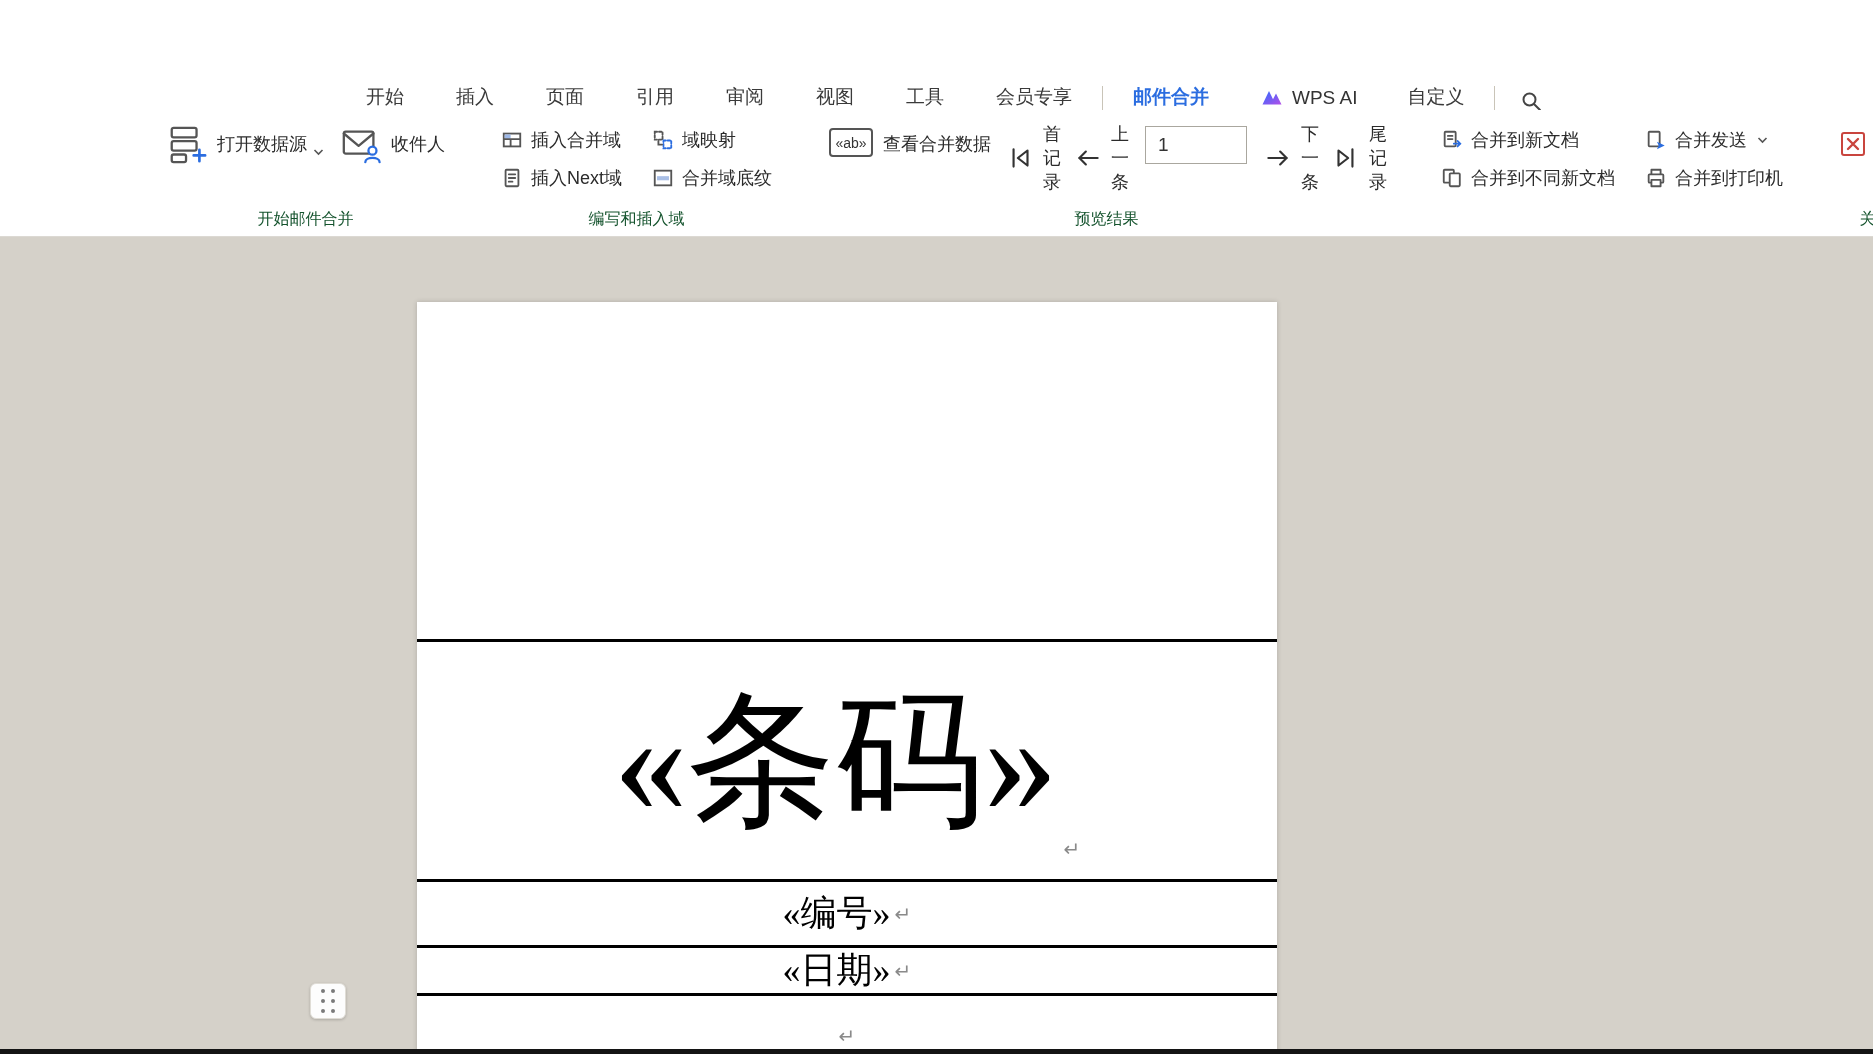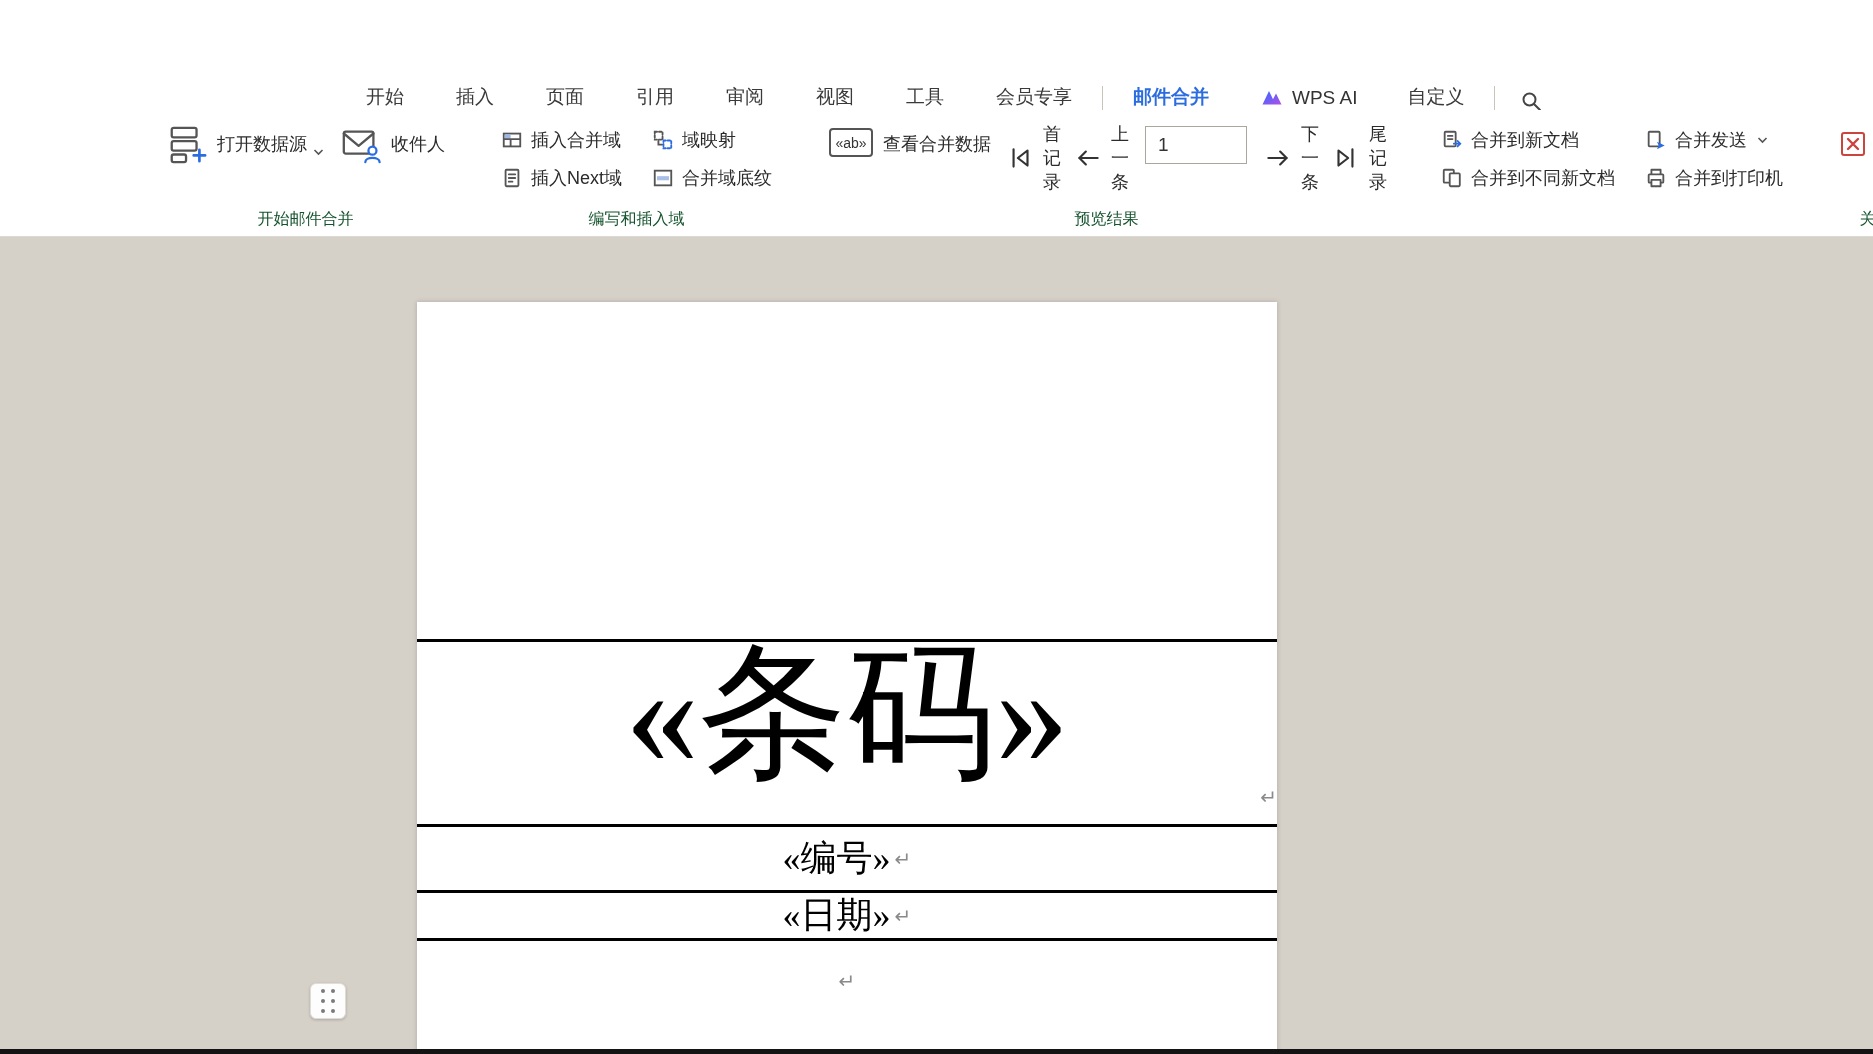--- a/index.html
+++ b/index.html
@@ -67,21 +67,21 @@
 
   
   .doc-area { position:absolute; top:238px; left:0; right:0; bottom:0; background:#d5d1c9; }
   .page {
     position:absolute; left:417px; top:64px; width:860px; height:900px;
     background:#ffffff; box-shadow:0 0 5px rgba(0,0,0,0.18);
   }
   .page .spacer { height:337px; }
   .doc-row { border-top:3px solid #000; display:flex; align-items:center; justify-content:center; }
   .serif { font-family:"Liberation Serif","DejaVu Serif",serif; color:#000; }
-  .row-barcode { height:185px; font-size:148px; line-height:1;flex-direction:column; }
+  .row-barcode { height:240px; font-size:148px; line-height:1; }
   .row-number  { height:66px;  font-size:36px; }
   .row-date    { height:48px;  font-size:36px; }
   .row-endline { height:0; border-top:3px solid #000; }
   .pmark { font-size:20px; color:#8a8a8a; font-family:"DejaVu Sans",sans-serif; }
   .pmark-barcode { align-self:flex-end; margin:0 0 20px 6px; }
   .pmark-inline { margin-left:4px; }
   .end-pilcrow { text-align:center; margin-top:28px; }
 
   .drag-handle {
     position:absolute; left:310px; top:745px; width:36px; height:36px;

